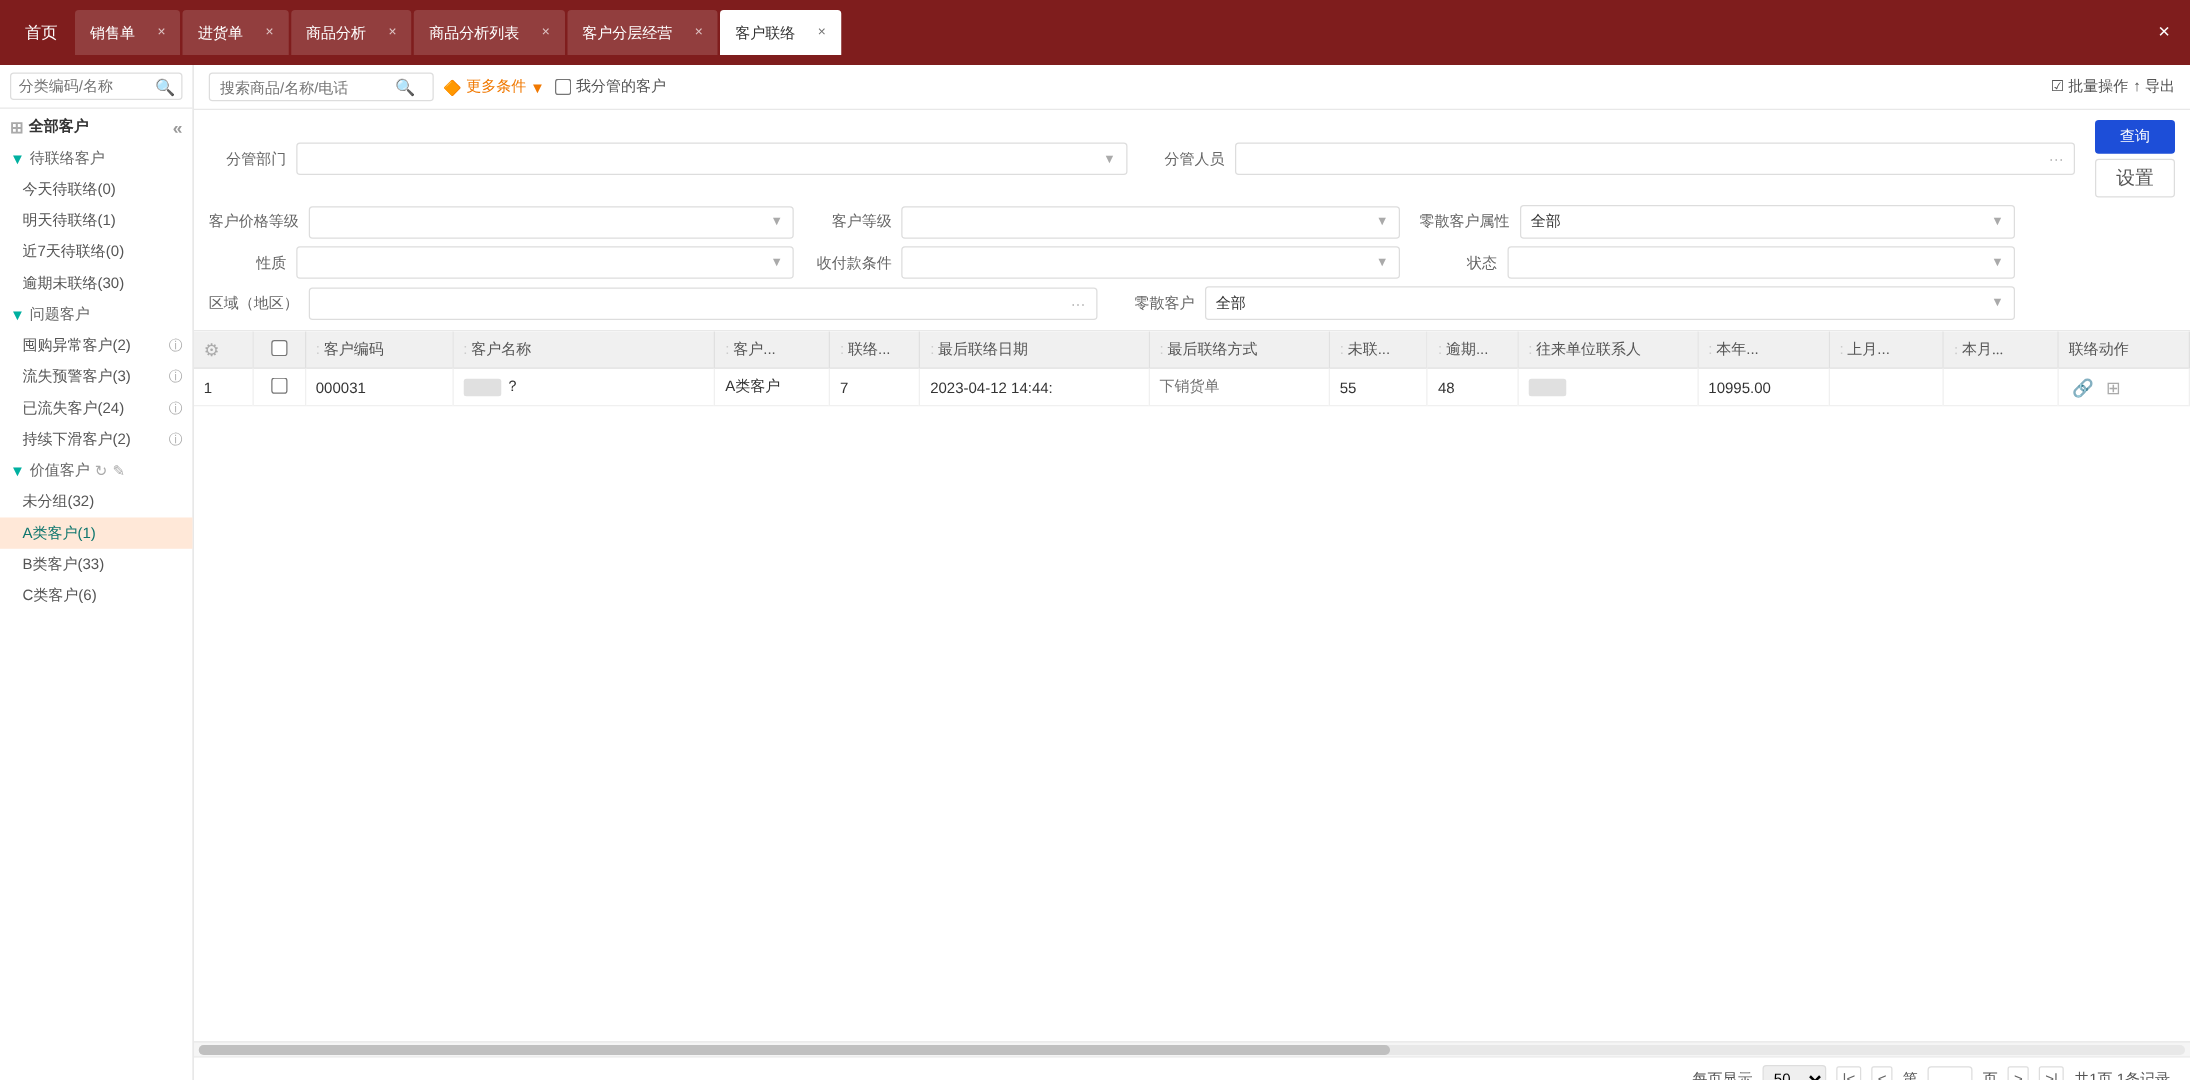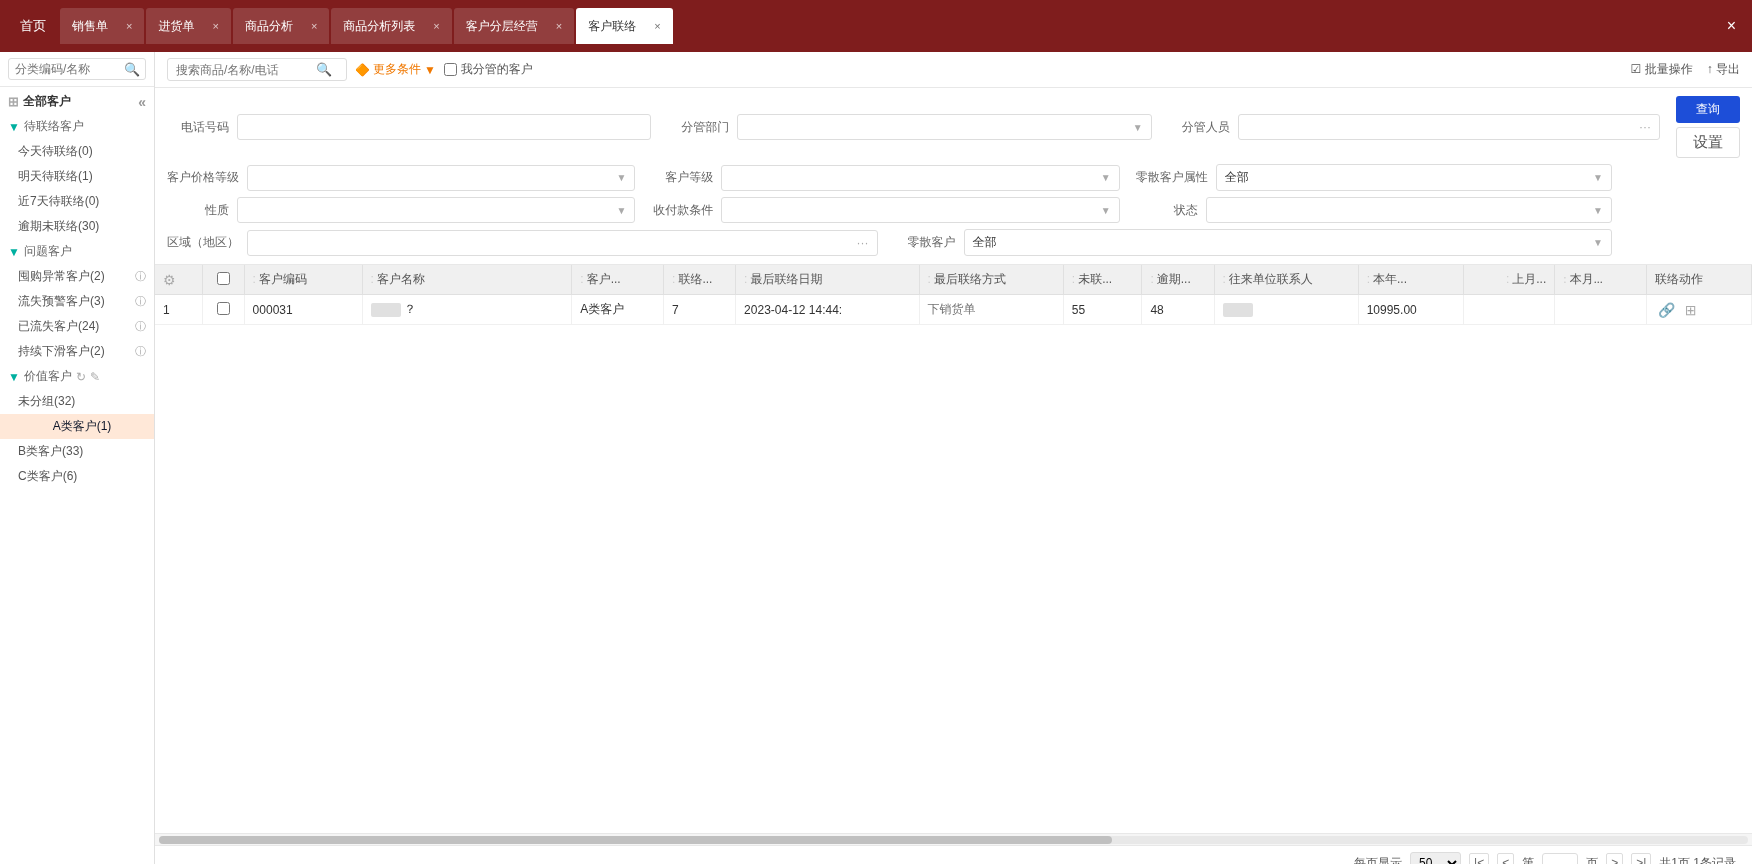--- a/index.html
+++ b/index.html
@@ -57,21 +57,21 @@
     .sidebar-header .collapse-btn { cursor: pointer; color: #999; font-size: 14px; }
     .sidebar-group-label {
       display: flex; align-items: center; padding: 4px 8px;
       color: #666; font-size: 12px; cursor: pointer;
     }
     .sidebar-group-label .arrow { margin-right: 4px; color: #00b0a0; }
     .sidebar-item {
       padding: 4px 8px 4px 18px; cursor: pointer; color: #555;
       display: flex; align-items: center; justify-content: space-between;
     }
-    .sidebar-item.active { background: #ffe8d8; color: #0f172a; justify-content: center; }
+    .sidebar-item.active { background: #ffe8d8; color: #0f766e; }
     .sidebar-item .item-icon { color: #aaa; font-size: 11px; margin-left: 3px; }
 
     
     .content-area {
       flex: 1; display: flex; flex-direction: column; overflow: hidden;
     }
 
     
     .filter-bar {
       background: #fff; padding: 6px 12px; border-bottom: 1px solid #e8e8e8;
@@ -85,21 +85,21 @@
       border: none; outline: none; font-size: 12px; width: 140px; color: #999;
     }
     .filter-more {
       display: flex; align-items: center; color: #f07800; cursor: pointer;
       font-size: 12px; gap: 3px;
     }
     .filter-checkbox {
       display: flex; align-items: center; gap: 4px; color: #555; cursor: pointer;
     }
     .filter-actions {
-      margin-left: auto; display: flex; gap: 14px; align-items: center;
+      margin-left: auto; display: flex; gap: 4px; align-items: center;
     }
     .btn-batch { color: #555; cursor: pointer; font-size: 12px; }
     .btn-export { color: #555; cursor: pointer; font-size: 12px; }
 
     
     .adv-filter {
       background: #fff; padding: 8px 12px; border-bottom: 1px solid #e8e8e8;
     }
     .adv-filter-row {
       display: flex; align-items: center; gap: 0; margin-bottom: 6px;
@@ -330,24 +330,20 @@
         <span class="btn-export">
           <span>↑</span>
           <span>导出</span>
         </span>
       </div>
     </div>
 
     <div class="adv-filter">
 
       <div class="adv-filter-row">
-        <div class="filter-field">
-          <span class="filter-field-label">电话号码</span>
-          <div class="filter-field-input" style="margin-right:16px;"></div>
-        </div>
         <div class="filter-field">
           <span class="filter-field-label">分管部门</span>
           <div class="filter-field-input" style="margin-right:16px;">
             <span></span>
             <span class="down-arrow">▼</span>
           </div>
         </div>
         <div class="filter-field">
           <span class="filter-field-label">分管人员</span>
           <div class="filter-field-input" style="margin-right:8px;">
@@ -443,21 +439,21 @@
             <th class="with-sort" style="width:90px;">客户编码</th>
             <th class="with-sort" style="width:160px;">客户名称</th>
             <th class="with-sort" style="width:70px;">客户...</th>
             <th class="with-sort" style="width:55px;">联络...</th>
             <th class="with-sort" style="width:140px;margin-top:16px;">最后联络日期</th>
             <th class="with-sort" style="width:110px;">最后联络方式</th>
             <th class="with-sort" style="width:60px;">未联...</th>
             <th class="with-sort" style="width:55px;">逾期...</th>
             <th class="with-sort" style="width:110px;">往来单位联系人</th>
             <th class="with-sort" style="width:80px;">本年...</th>
-            <th class="with-sort" style="width:70px;text-align:right;">上月...</th>
+            <th class="with-sort" style="width:70px;">上月...</th>
             <th class="with-sort" style="width:70px;font-family:Liberation Serif, serif;">本月...</th>
             <th style="width:80px;">联络动作</th>
           </tr>
         </thead>
         <tbody>
           <tr>
             <td>1</td>
             <td class="checkbox-cell">
               <input type="checkbox" style="">
             </td>

